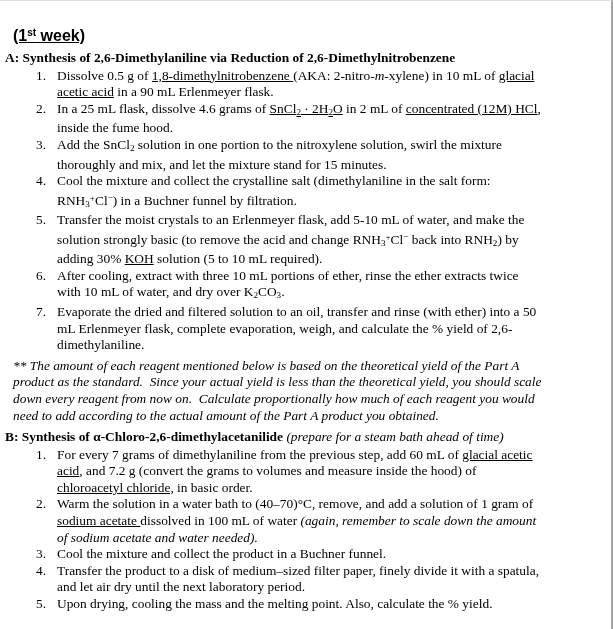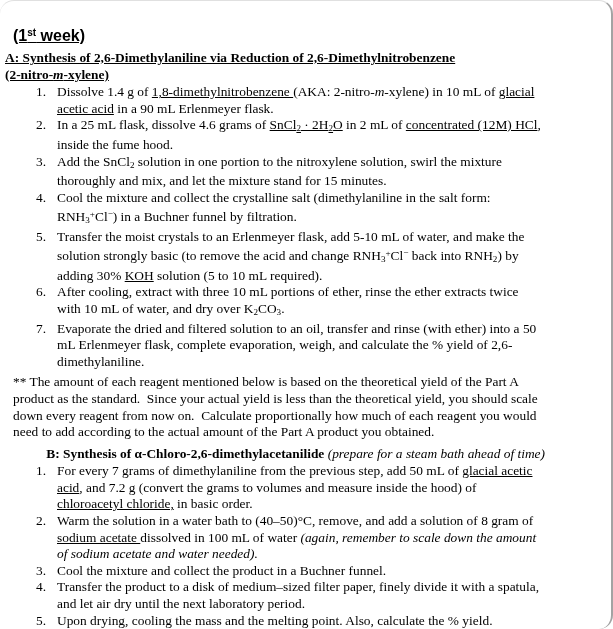--- a/index.html
+++ b/index.html
@@ -7,80 +7,79 @@
   .page {
     box-sizing: border-box;
     width: 613px; height: 629px;
     border-top: 1px solid #e0e0e0;
     border-right: 2px solid #a3a3a3;
     padding: 22px 66px 0 5px;
     font-family: "Liberation Serif", serif;
     font-size: 13.4px;
     line-height: 16.6px;
     color: #000;
-    border-radius: 14px;
   }
   .week-title {
     font-family: "Liberation Sans", sans-serif;
     font-size: 16px;
     font-weight: bold;
     text-decoration: underline;
     margin: 0 0 5px 8px;
     line-height: 19px;
   }
   .week-title .ord { font-size: 10px; vertical-align: 5px; }
   .sec-heading { font-weight: bold; margin: 0; font-size: 13.4px; }
-  .sec-heading .line { display: block; text-decoration: underline; }
-  .b-heading { margin-top: 5px; text-align: right; }
+  .sec-heading .line { display: block; }
+  .b-heading { margin-top: 5px; }
   .b-heading .it { font-weight: normal; font-style: italic; }
   ol.steps {
     list-style: none;
     counter-reset: li;
     margin: 1px 0 0 0;
     padding: 0 0 0 52px;
   }
   ol.steps li { counter-increment: li; position: relative; }
   ol.steps li::before { content: counter(li) "."; position: absolute; left: -21px; top: 0; }
   .note {
     margin: 4px 0 5px 8px;
+    font-style: italic;
     white-space: pre-wrap;
   }
   .s-u   { text-decoration: underline; }
   .s-i   { font-style: italic; }
   .s-sub { font-size: 0.68em; vertical-align: -0.22em; }
   .s-sup { font-size: 0.68em; vertical-align: 0.42em; }
   .s-u.s-sub, .s-u.s-sup { text-decoration: underline; }
 </style>
 </head>
 <body>
 
 <div class="page">
 
   <h1 class="week-title"><span>(1</span><span class="ord">st</span><span> week)</span></h1>
 
   <h2 class="sec-heading">
     <span class="line">A: Synthesis of 2,6-Dimethylaniline via Reduction of 2,6-Dimethylnitrobenzene</span>
-    <span class="line"><span>(2-nitro-</span><span class="s-i">m</span><span>-xylene)</span></span>
   </h2>
 
   <ol class="steps">
-    <li><span>Dissolve 1.4 g of </span><span class="s-u">1,8-dimethylnitrobenzene </span><span>(AKA: 2-nitro-</span><span class="s-i">m</span><span>-xylene) in 10 mL of </span><span class="s-u">glacial acetic acid</span><span> in a 90 mL Erlenmeyer flask.</span></li>
+    <li><span>Dissolve 0.5 g of </span><span class="s-u">1,8-dimethylnitrobenzene </span><span>(AKA: 2-nitro-</span><span class="s-i">m</span><span>-xylene) in 10 mL of </span><span class="s-u">glacial acetic acid</span><span> in a 90 mL Erlenmeyer flask.</span></li>
     <li><span>In a 25 mL flask, dissolve 4.6 grams of </span><span class="s-u">SnCl</span><span class="s-u s-sub">2</span><span class="s-u"> · 2H</span><span class="s-u s-sub">2</span><span class="s-u">O</span><span> in 2 mL of </span><span class="s-u">concentrated (12M) HCl</span><span>, inside the fume hood.</span></li>
     <li><span>Add the SnCl</span><span class="s-sub">2</span><span> solution in one portion to the nitroxylene solution, swirl the mixture thoroughly and mix, and let the mixture stand for 15 minutes.</span></li>
     <li><span>Cool the mixture and collect the crystalline salt (dimethylaniline in the salt form: RNH</span><span class="s-sub">3</span><span class="s-sup">+</span><span>Cl</span><span class="s-sup">−</span><span>) in a Buchner funnel by filtration.</span></li>
     <li><span>Transfer the moist crystals to an Erlenmeyer flask, add 5-10 mL of water, and make the solution strongly basic (to remove the acid and change RNH</span><span class="s-sub">3</span><span class="s-sup">+</span><span>Cl</span><span class="s-sup">−</span><span> back into RNH</span><span class="s-sub">2</span><span>) by adding 30% </span><span class="s-u">KOH</span><span> solution (5 to 10 mL required).</span></li>
     <li><span>After cooling, extract with three 10 mL portions of ether, rinse the ether extracts twice with 10 mL of water, and dry over K</span><span class="s-sub">2</span><span>CO</span><span class="s-sub">3</span><span>.</span></li>
     <li><span>Evaporate the dried and filtered solution to an oil, transfer and rinse (with ether) into a 50 mL Erlenmeyer flask, complete evaporation, weigh, and calculate the % yield of 2,6-dimethylaniline.</span></li>
   </ol>
 
   <p class="note">** The amount of each reagent mentioned below is based on the theoretical yield of the Part A product as the standard.  Since your actual yield is less than the theoretical yield, you should scale down every reagent from now on.  Calculate proportionally how much of each reagent you would need to add according to the actual amount of the Part A product you obtained.</p>
 
   <h2 class="sec-heading b-heading"><span>B: Synthesis of α-Chloro-2,6-dimethylacetanilide </span><span class="it">(prepare for a steam bath ahead of time)</span></h2>
 
   <ol class="steps">
-    <li><span>For every 7 grams of dimethylaniline from the previous step, add 50 mL of </span><span class="s-u">glacial acetic acid</span><span>, and 7.2 g (convert the grams to volumes and measure inside the hood) of </span><span class="s-u">chloroacetyl chloride,</span><span> in basic order.</span></li>
-    <li><span>Warm the solution in a water bath to (40–50)°C, remove, and add a solution of 8 gram of </span><span class="s-u">sodium acetate </span><span>dissolved in 100 mL of water </span><span class="s-i">(again, remember to scale down the amount of sodium acetate and water needed).</span></li>
+    <li><span>For every 7 grams of dimethylaniline from the previous step, add 60 mL of </span><span class="s-u">glacial acetic acid</span><span>, and 7.2 g (convert the grams to volumes and measure inside the hood) of </span><span class="s-u">chloroacetyl chloride,</span><span> in basic order.</span></li>
+    <li><span>Warm the solution in a water bath to (40–70)°C, remove, and add a solution of 1 gram of </span><span class="s-u">sodium acetate </span><span>dissolved in 100 mL of water </span><span class="s-i">(again, remember to scale down the amount of sodium acetate and water needed).</span></li>
     <li><span>Cool the mixture and collect the product in a Buchner funnel.</span></li>
     <li><span>Transfer the product to a disk of medium–sized filter paper, finely divide it with a spatula, and let air dry until the next laboratory period.</span></li>
     <li><span>Upon drying, cooling the mass and the melting point. Also, calculate the % yield.</span></li>
   </ol>
 
 </div>
 
 </body></html>

